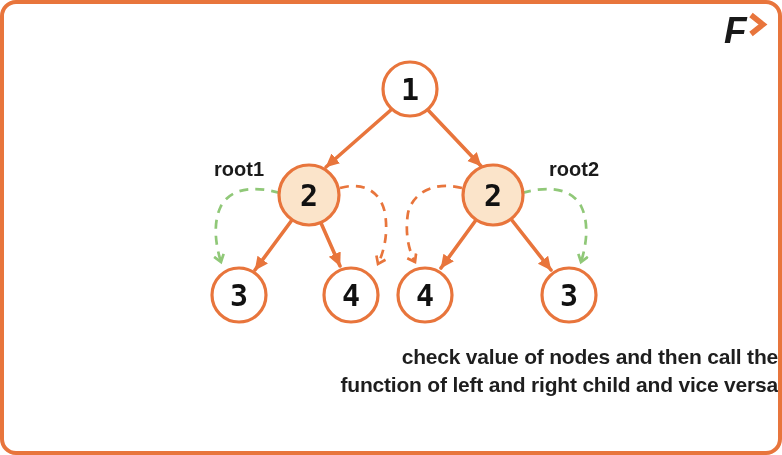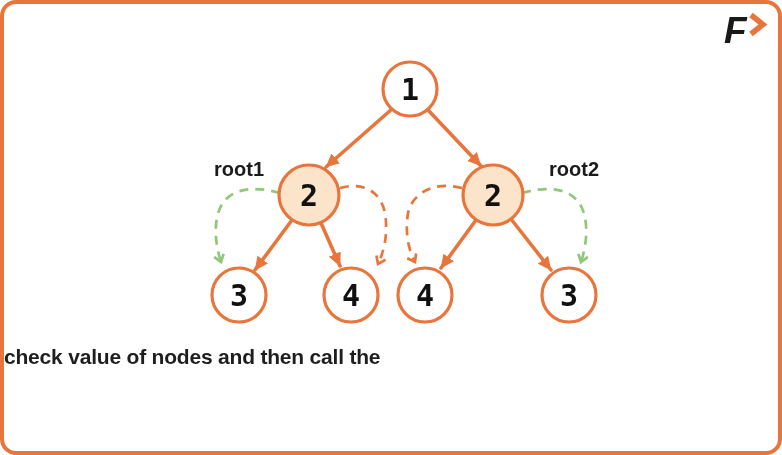--- a/index.html
+++ b/index.html
@@ -64,21 +64,21 @@
     font-weight: 700;
     font-size: 20px;
     fill: #1b1b1b;
     text-anchor: middle;
   }
   .caption {
     position: absolute;
     left: 0;
     right: 0;
     top: 339px;
-    text-align: left;
+    text-align: right;
     font-family: "Liberation Sans", sans-serif;
     font-weight: 700;
     font-size: 21px;
     line-height: 28px;
     color: #1e1e1e;
     letter-spacing: -0.2px;
   }
   .brand {
     position: absolute;
     top: 4px;
@@ -165,20 +165,21 @@
       <circle class="node-circle" cx="565" cy="291" r="27"></circle>
       <text class="node-value" x="565" y="302">3</text>
     </g>
 
     <text class="subtree-label" x="235" y="172">root1</text>
     <text class="subtree-label" x="570" y="172">root2</text>
   </svg>
 
   <div class="caption">
     <div>check value of nodes and then call the</div>
+    <div>function of left and right child and vice versa</div>
   </div>
 
   <svg class="brand" viewBox="0 0 50 42">
     <text class="brand-letter" x="2" y="35">F</text>
     <path class="brand-chevron" d="M 29 7 L 41 16.5 L 29 26"></path>
   </svg>
 
 </div>
 
 </body></html>

